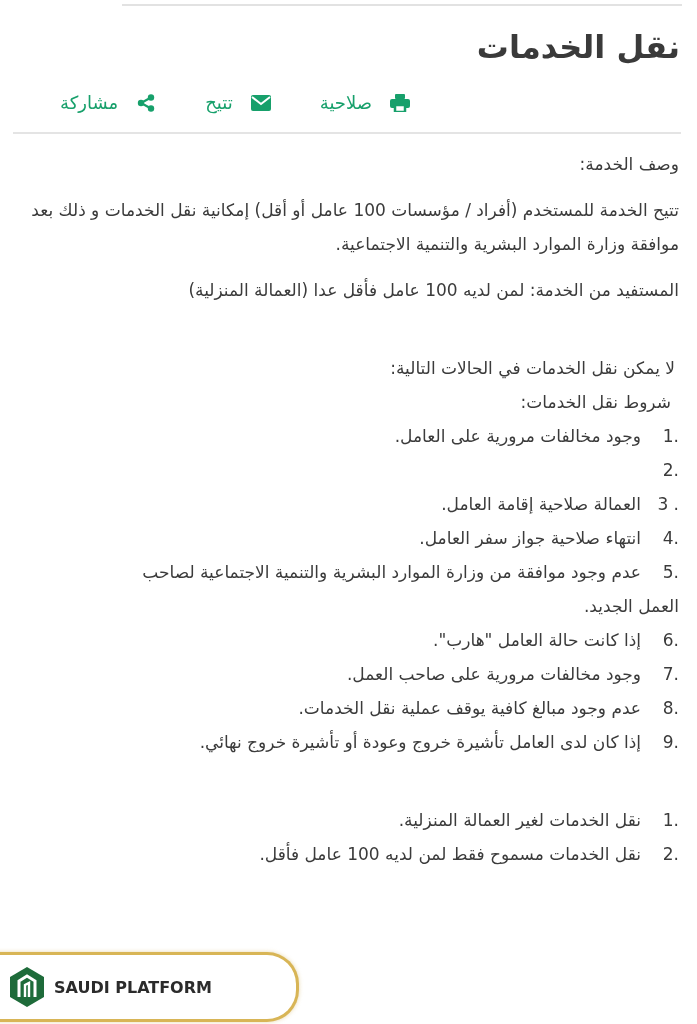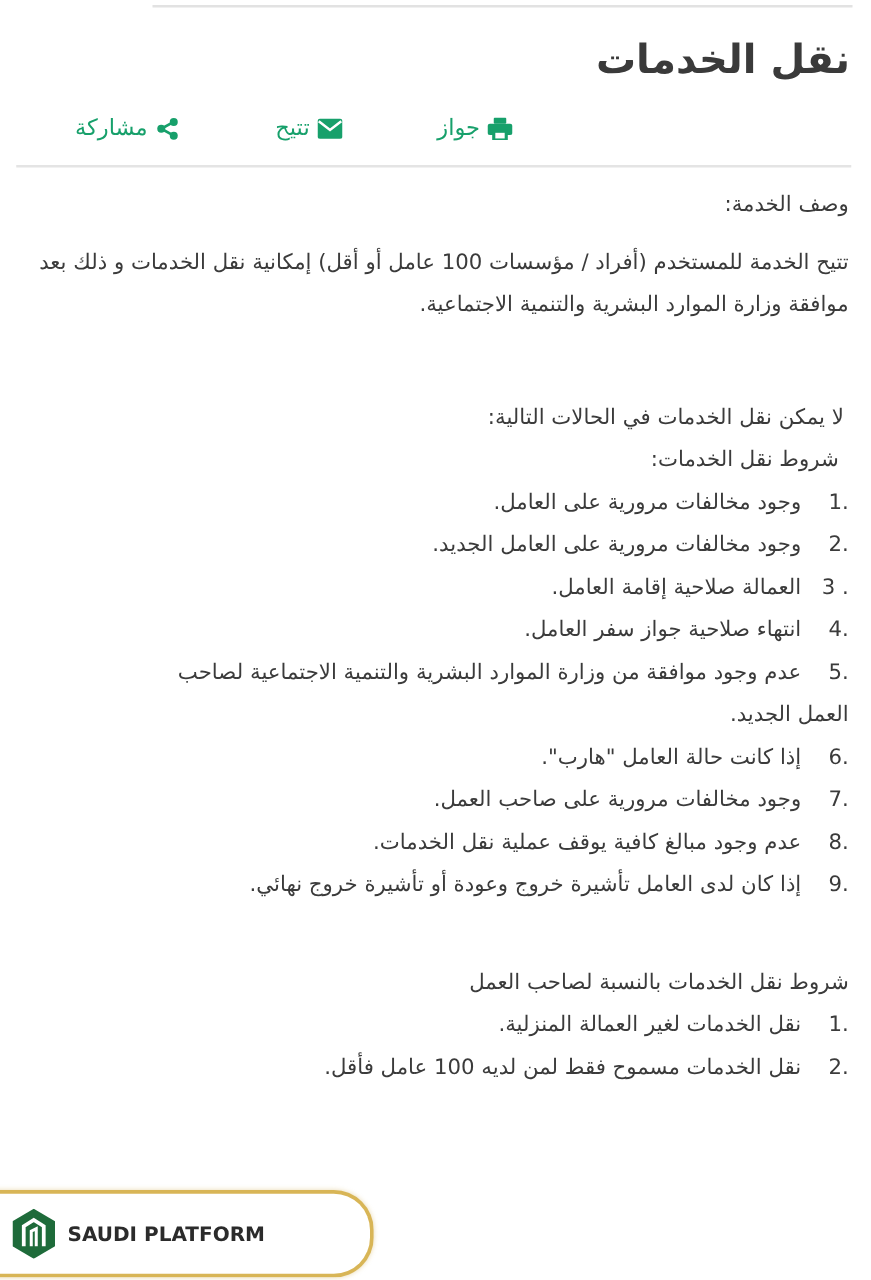--- a/index.html
+++ b/index.html
@@ -5,21 +5,21 @@
   html, body { margin:0; padding:0; }
   body {
     width:697px; height:1024px; overflow:hidden; background:#ffffff;
     font-family:"DejaVu Sans", sans-serif; color:#333; position:relative;
   }
   .top-rule { position:absolute; top:4px; left:122px; width:560px; height:2px; background:#e2e2e2; }
   .title {
     position:absolute; top:28px; right:17px; margin:0;
     font-size:32px; font-weight:bold; color:#3a3a3a; direction:rtl;
   }
-  .action { display:flex; align-items:center; gap:6px; color:#17a06b; font-size:18px; cursor:pointer; direction:rtl;justify-content:flex-end; }
+  .action { display:flex; align-items:center; gap:18px; color:#17a06b; font-size:18px; cursor:pointer; direction:rtl;justify-content:flex-end; }
   .action svg { width:20px; height:18px; fill:#17a06b; }
   .actions-wrap { position:absolute; top:92px; left:60px; width:350px; display:flex; justify-content:space-between; flex-direction:row-reverse; direction:ltr;}
   .rule2 { position:absolute; top:132px; left:13px; width:668px; height:2px; background:#e4e4e4; }
   .content {
     position:absolute; top:147px; right:18px; width:660px; direction:rtl; text-align:right;
     font-size:17px; line-height:34px; color:#3b3b3b;
   }
   .p { margin:0; }
   .gap-s { height:12px; }
   .gap-l { height:44px; }
@@ -43,21 +43,21 @@
 
 <h1 class="title">نقل الخدمات</h1>
 
 <div class="actions-wrap">
   <div class="action">
     <svg viewBox="0 0 20 18">
         <rect x="5" y="0" width="10" height="5" rx="1"></rect>
         <rect x="0" y="5" width="20" height="9" rx="2"></rect>
         <rect x="5" y="11" width="10" height="7" fill="#fff" stroke="#17a06b" stroke-width="2.5"></rect>
       </svg>
-    <span>جواز</span>
+    <span>صلاحية</span>
   </div>
   <div class="action">
     <svg viewBox="0 0 20 16">
         <rect x="0" y="0" width="20" height="16" rx="2"></rect>
         <path d="M1 2 L10 9 L19 2" stroke="#fff" stroke-width="2" fill="none"></path>
       </svg>
     <span>تتيح</span>
   </div>
   <div class="action">
     <svg viewBox="0 0 18 18">
@@ -70,31 +70,31 @@
   </div>
 </div>
 
 <div class="rule2"></div>
 
 <div class="content">
   <p class="p">وصف الخدمة:</p>
   <div class="gap-s"></div>
   <p class="p">تتيح الخدمة للمستخدم (أفراد / مؤسسات 100 عامل أو أقل) إمكانية نقل الخدمات و ذلك بعد موافقة وزارة الموارد البشرية والتنمية الاجتماعية.</p>
   <div class="gap-s"></div>
+  <p class="p">المستفيد من الخدمة: لمن لديه 100 عامل فأقل عدا (العمالة المنزلية)</p>
   <div class="gap-l"></div>
   <p class="p" style="padding-right:4px">لا يمكن نقل الخدمات في الحالات التالية:</p>
   <p class="p" style="padding-right:8px">شروط نقل الخدمات:</p>
 
   <div class="li">
       <span class="num"><span>1.</span></span>
       <span>وجود مخالفات مرورية على العامل.</span>
     </div>
   <div class="li">
       <span class="num"><span>2.</span></span>
-      <span>وجود مخالفات مرورية على العامل الجديد.</span>
     </div>
   <div class="li">
       <span class="num"><span>3 .</span></span>
       <span>العمالة صلاحية إقامة العامل.</span>
     </div>
   <div class="li">
       <span class="num"><span>4.</span></span>
       <span>انتهاء صلاحية جواز سفر العامل.</span>
     </div>
   <div class="li">
@@ -113,21 +113,20 @@
   <div class="li">
       <span class="num"><span>8.</span></span>
       <span>عدم وجود مبالغ كافية يوقف عملية نقل الخدمات.</span>
     </div>
   <div class="li">
       <span class="num"><span>9.</span></span>
       <span>إذا كان لدى العامل تأشيرة خروج وعودة أو تأشيرة خروج نهائي.</span>
     </div>
 
   <div class="gap-l"></div>
-  <p class="p">شروط نقل الخدمات بالنسبة لصاحب العمل</p>
   <div class="li">
       <span class="num"><span>1.</span></span>
       <span>نقل الخدمات لغير العمالة المنزلية.</span>
     </div>
   <div class="li">
       <span class="num"><span>2.</span></span>
       <span>نقل الخدمات مسموح فقط لمن لديه 100 عامل فأقل.</span>
     </div>
 </div>
 

